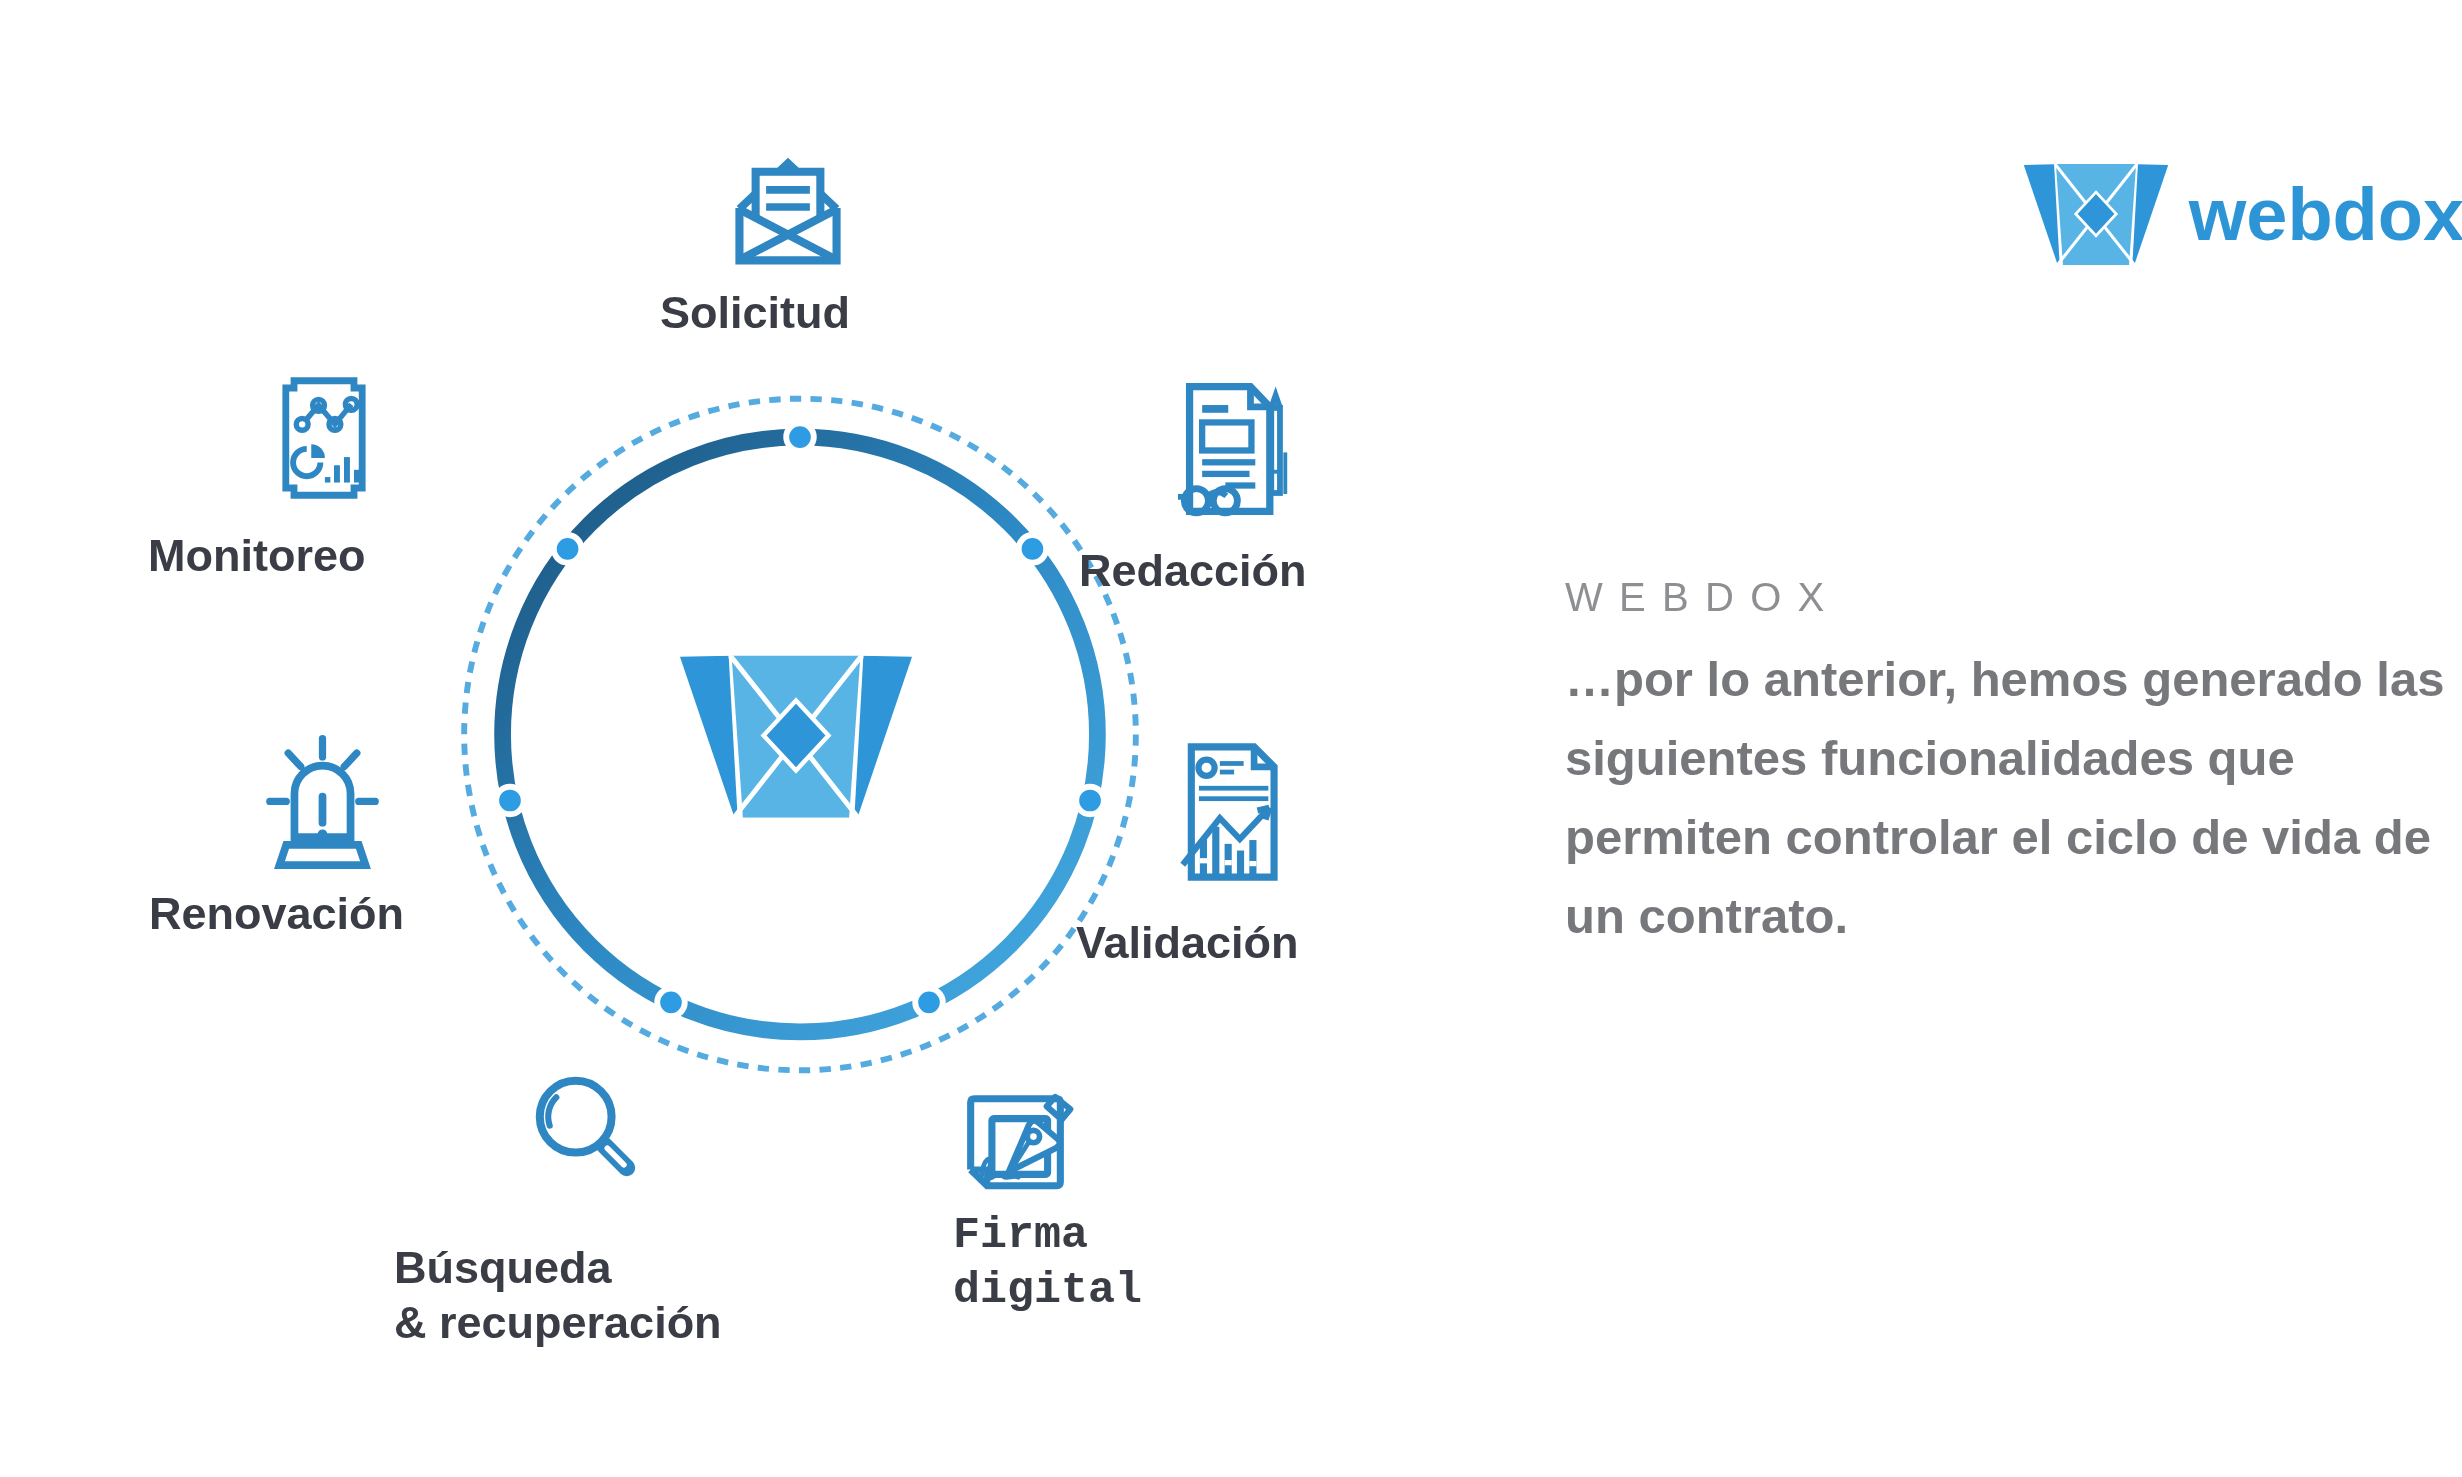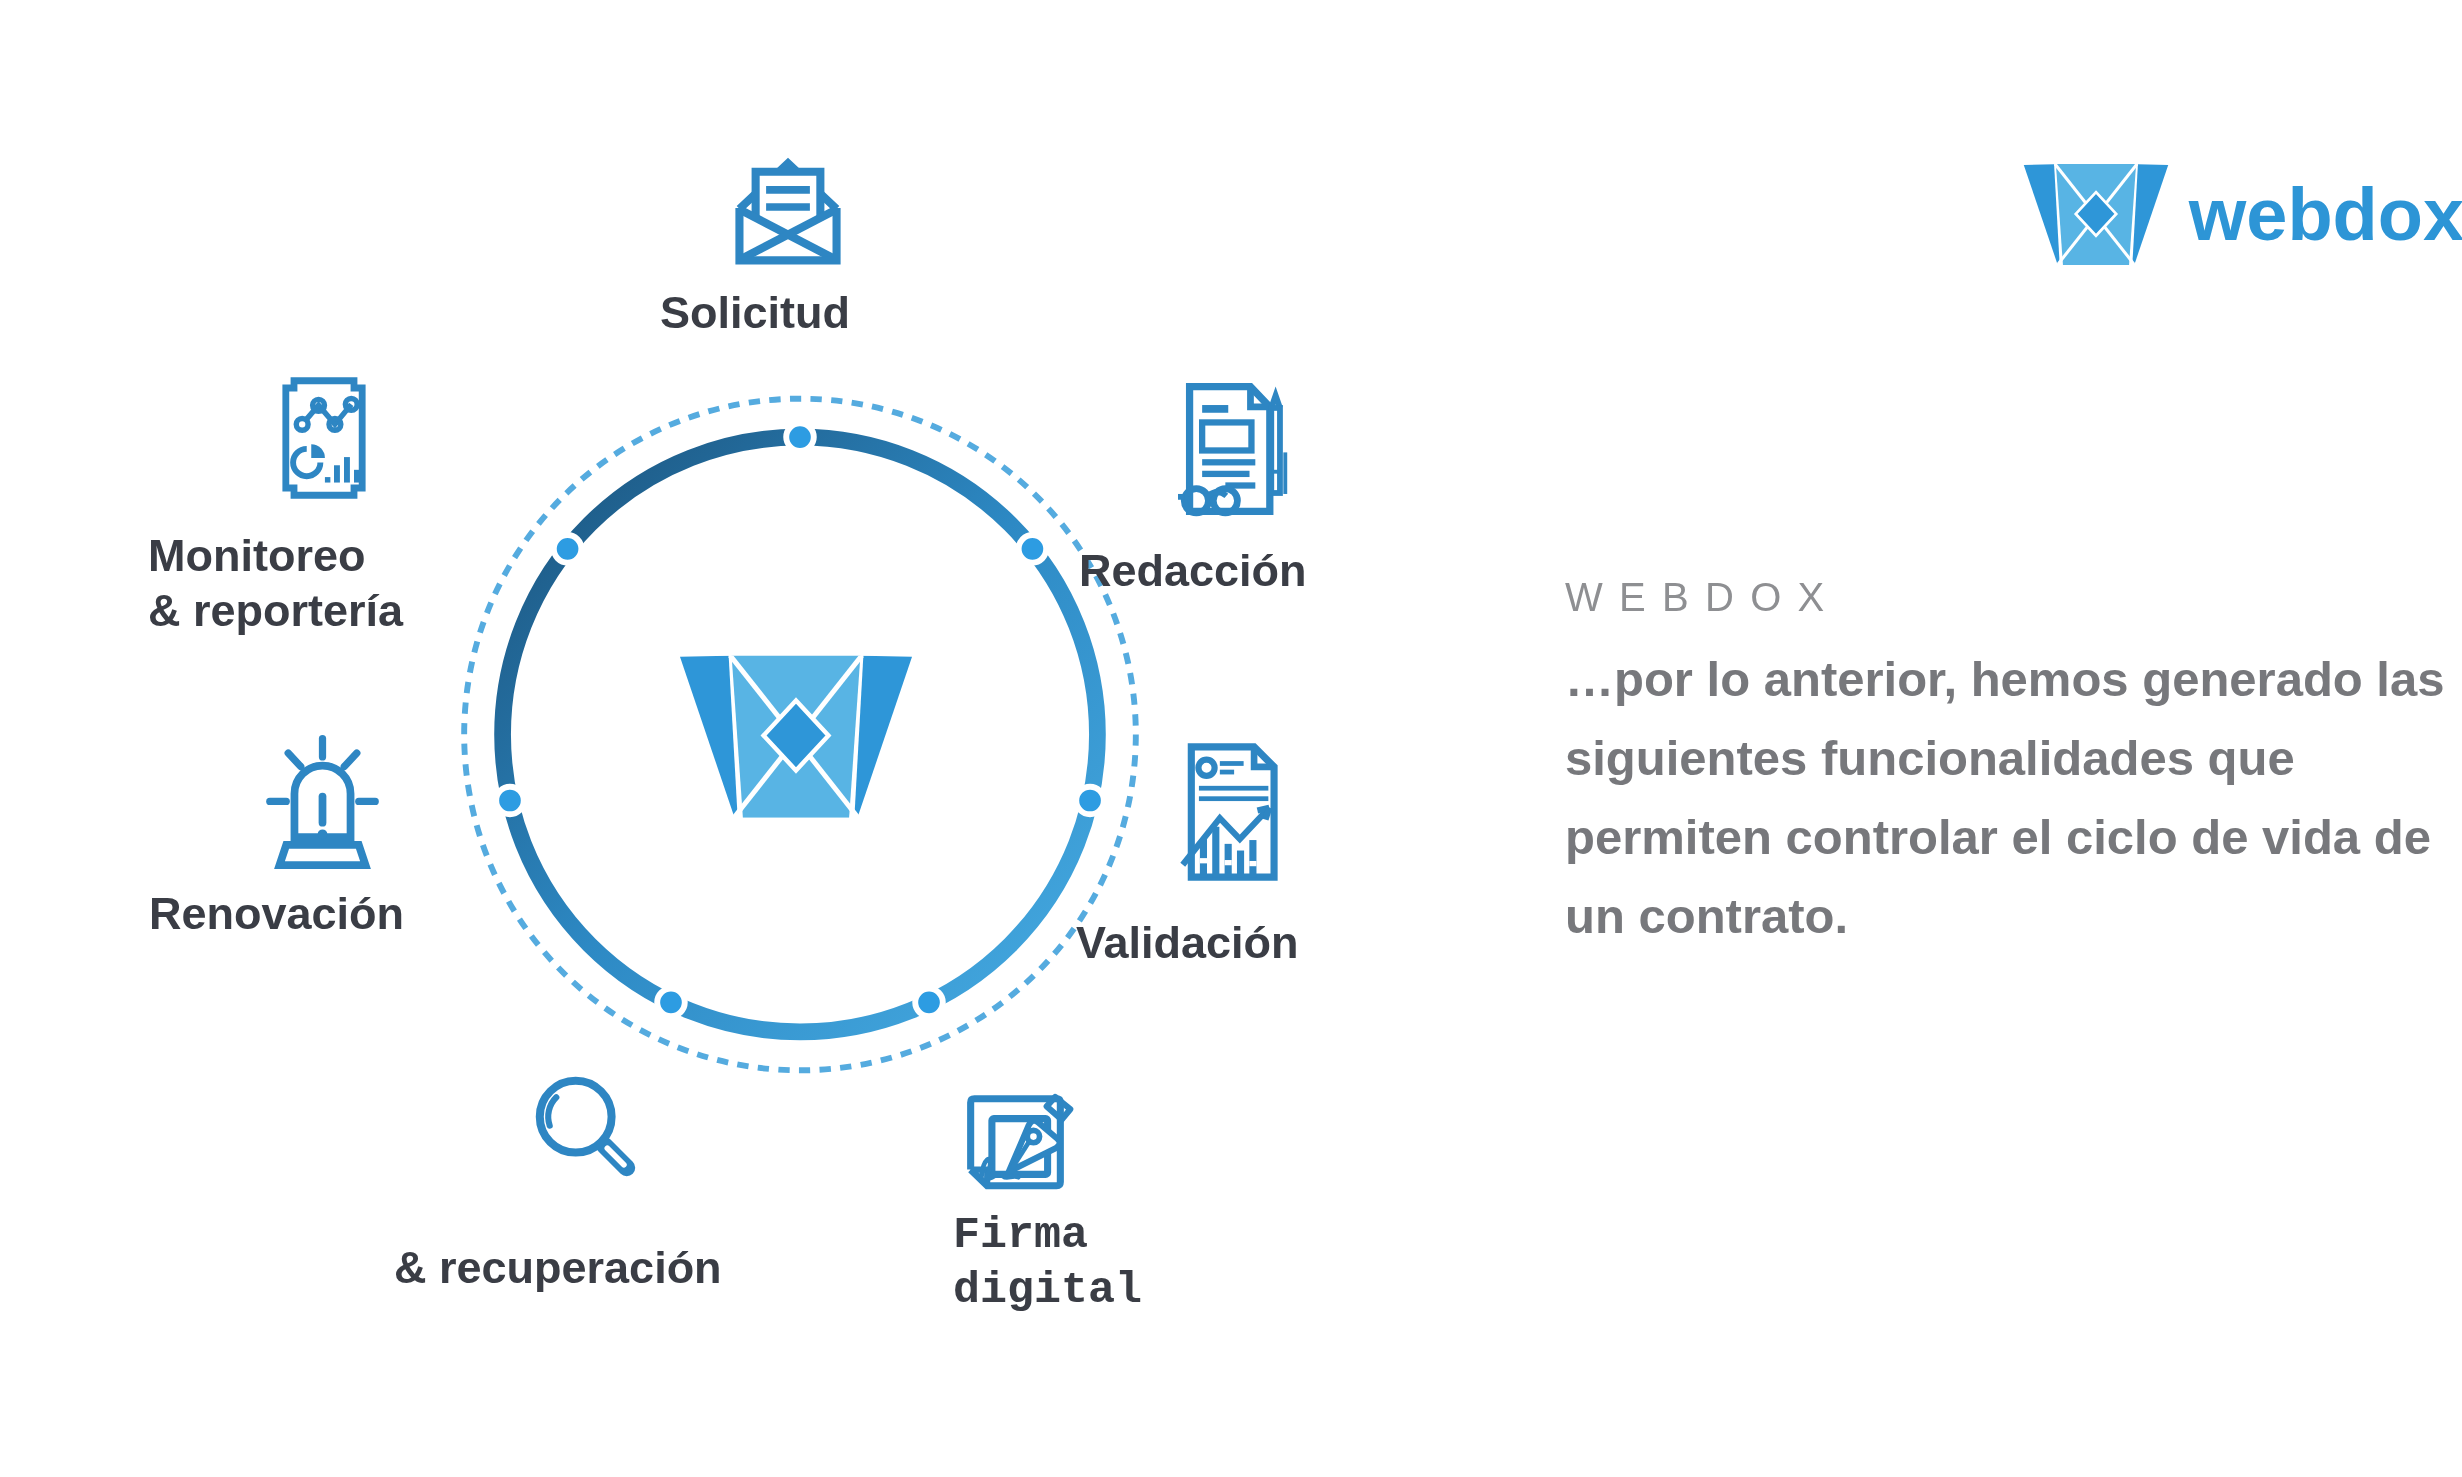--- a/index.html
+++ b/index.html
@@ -94,21 +94,20 @@
   <circle class="os" fill="#fff" stroke-width="12" cx="170" cy="66" r="13"></circle>
   <path class="os" stroke-width="13" d="M72,164 A30,30 0 1 0 102,194"></path>
   <path class="of" d="M82,184 V154 A30,30 0 0 1 112,184 Z"></path>
   <rect class="of" x="112" y="226" width="12" height="12"></rect>
   <rect class="of" x="132" y="200" width="13" height="38"></rect>
   <rect class="of" x="154" y="182" width="13" height="56"></rect>
   <rect class="of" x="176" y="210" width="13" height="28"></rect>
 </svg>
 <div class="abs node-label" style="left:148px;top:528px;width:360px">
   <div>Monitoreo</div>
-  <div>&amp; reportería</div>
 </div>
 
 <svg class="abs" style="left:262px;top:725px" width="121" height="162" viewBox="0 0 250 335">
   <g class="os" stroke-width="15" stroke-linecap="round">
     <line x1="125" y1="28" x2="125" y2="66"></line>
     <line x1="54" y1="58" x2="80" y2="86"></line>
     <line x1="196" y1="58" x2="170" y2="86"></line>
     <line x1="16" y1="158" x2="50" y2="158"></line>
     <line x1="200" y1="158" x2="234" y2="158"></line>
   </g>
@@ -121,20 +120,21 @@
   <div>Renovación</div>
 </div>
 
 <svg class="abs" style="left:526px;top:1068px" width="123" height="137" viewBox="0 0 260 290">
   <circle class="os" stroke-width="17" cx="105" cy="103" r="76"></circle>
   <path class="os" stroke-width="13" stroke-linecap="round" d="M64,62 A58,58 0 0 0 50,122"></path>
   <line x1="166" y1="164" x2="213" y2="211" stroke="var(--icon)" stroke-width="36" stroke-linecap="round"></line>
   <line x1="172" y1="170" x2="207" y2="205" stroke="#fff" stroke-width="12" stroke-linecap="round"></line>
 </svg>
 <div class="abs node-label" style="left:394px;top:1240px;width:399px">
+  <div>Búsqueda</div>
   <div>&amp; recuperación</div>
 </div>
 
 <svg class="abs" style="left:954px;top:1079px" width="123" height="118" viewBox="0 0 260 250">
   <path class="os" stroke-width="15" d="M35,192 V50 Q35,42 43,42 H217 Q225,42 225,50 V218 Q225,226 217,226 H70 L35,192"></path>
   <path class="os" stroke-width="13" d="M35,192 H70 V226"></path>
   <rect class="os" stroke-width="15" x="80" y="84" width="118" height="118" rx="4"></rect>
   <path class="os" stroke-width="10" stroke-linecap="round" d="M58,206 C62,168 80,158 76,184 C73,206 62,216 76,210 C90,204 94,196 104,206 C112,214 124,202 136,208"></path>
   <path class="os wf" fill="#fff" stroke-width="13" stroke-linejoin="round" d="M116,196 L158,98 Q166,82 178,92 L218,126 Q230,136 216,146 Z"></path>
   <circle class="os" fill="#fff" stroke-width="12" cx="168" cy="122" r="13"></circle>

